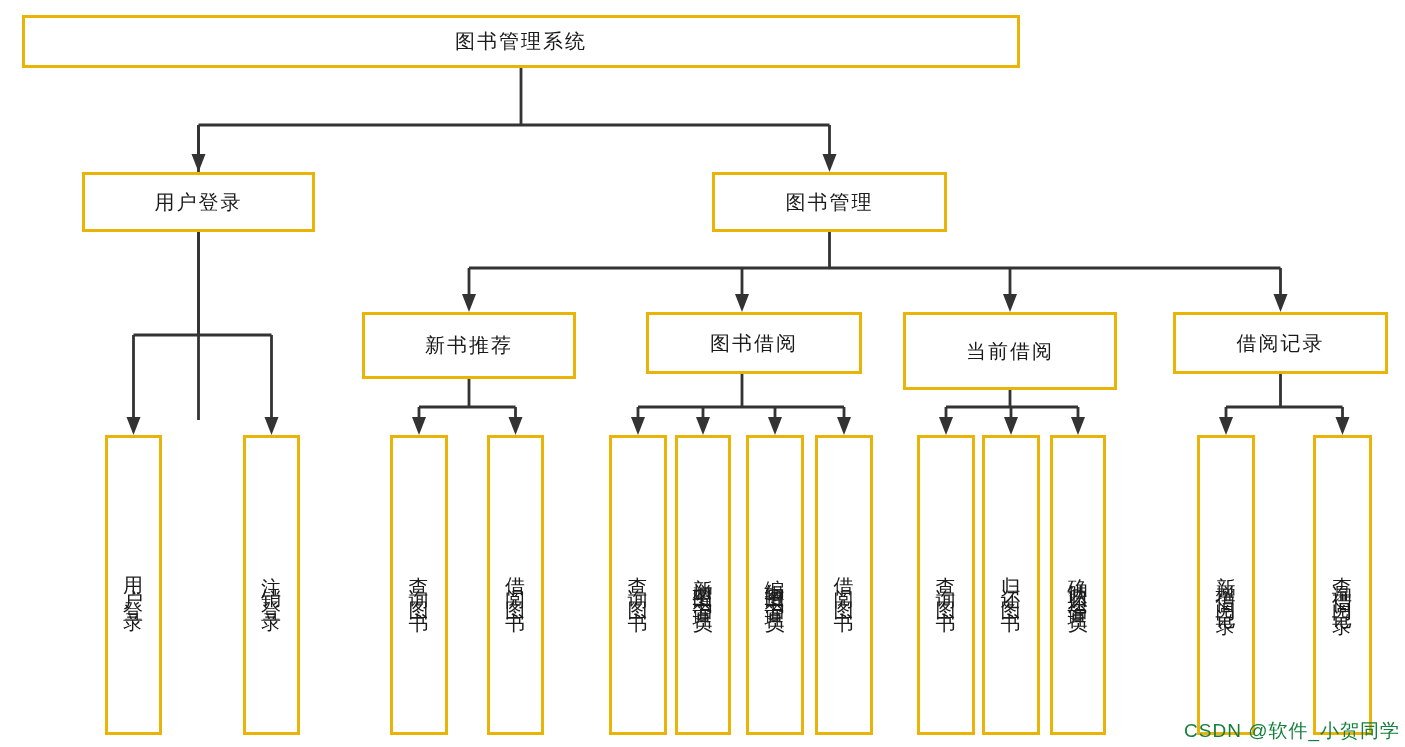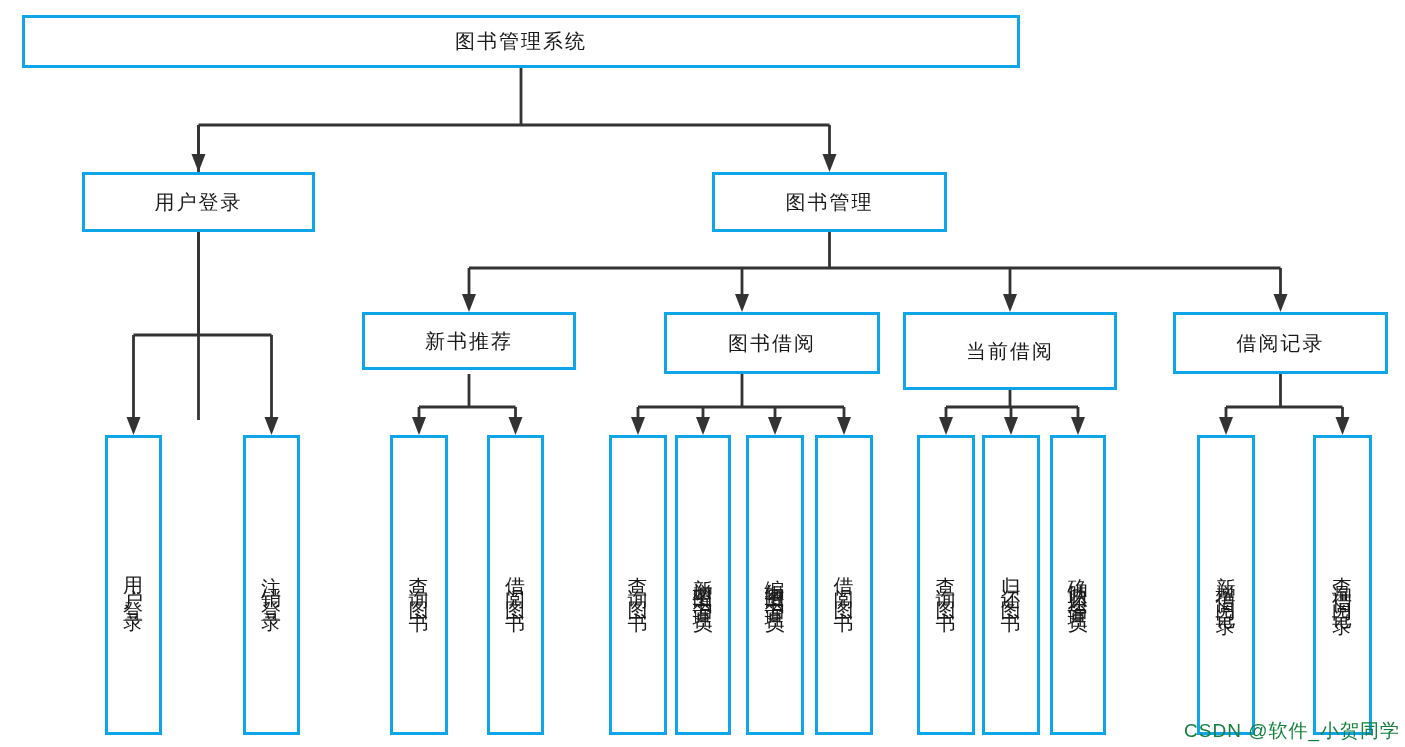--- a/index.html
+++ b/index.html
@@ -13,21 +13,21 @@
   }
   svg.connectors {
     position: absolute;
     left: 0; top: 0;
     width: 1405px; height: 747px;
   }
   .box {
     position: absolute;
     box-sizing: border-box;
     background: #ffffff;
-    border: 3px solid #0ea5e9;
+    border: 3px solid #eab308;
     display: flex;
     align-items: center;
     justify-content: center;
     color: #1a1a1a;
   }
   .hbox {
     font-size: 20px;
     letter-spacing: 2px;
     white-space: nowrap;
   }
@@ -95,22 +95,22 @@
       <polygon points="1219,417 1233,417 1226,435"></polygon>
       <polygon points="1335.5,417 1349.5,417 1342.5,435"></polygon>
     </g>
   </svg>
 
   <div class="box hbox" style="left:22px; top:15px; width:998px; height:53px;">图书管理系统</div>
 
   <div class="box hbox" style="left:82px; top:172px; width:233px; height:60px;">用户登录</div>
   <div class="box hbox" style="left:712px; top:172px; width:235px; height:60px;font-family:Liberation Serif, serif;">图书管理</div>
 
-  <div class="box hbox" style="left:362px; top:312px; width:214px; height:58px;">新书推荐</div>
-  <div class="box hbox" style="left:664px; top:312px; width:216px; height:62px;">图书借阅</div>
+  <div class="box hbox" style="left:362px; top:312px; width:214px; height:67px;">新书推荐</div>
+  <div class="box hbox" style="left:646px; top:312px; width:216px; height:62px;">图书借阅</div>
   <div class="box hbox" style="left:903px; top:312px; width:214px; height:78px;">当前借阅</div>
   <div class="box hbox" style="left:1173px; top:312px; width:215px; height:62px;">借阅记录</div>
 
   <div class="box vbox short" style="left:105px; top:435px; width:57px; height:300px;">
     <span>用户登录</span>
   </div>
   <div class="box vbox short" style="left:243px; top:435px; width:57px; height:300px;">
     <span>注销登录</span>
   </div>
 

